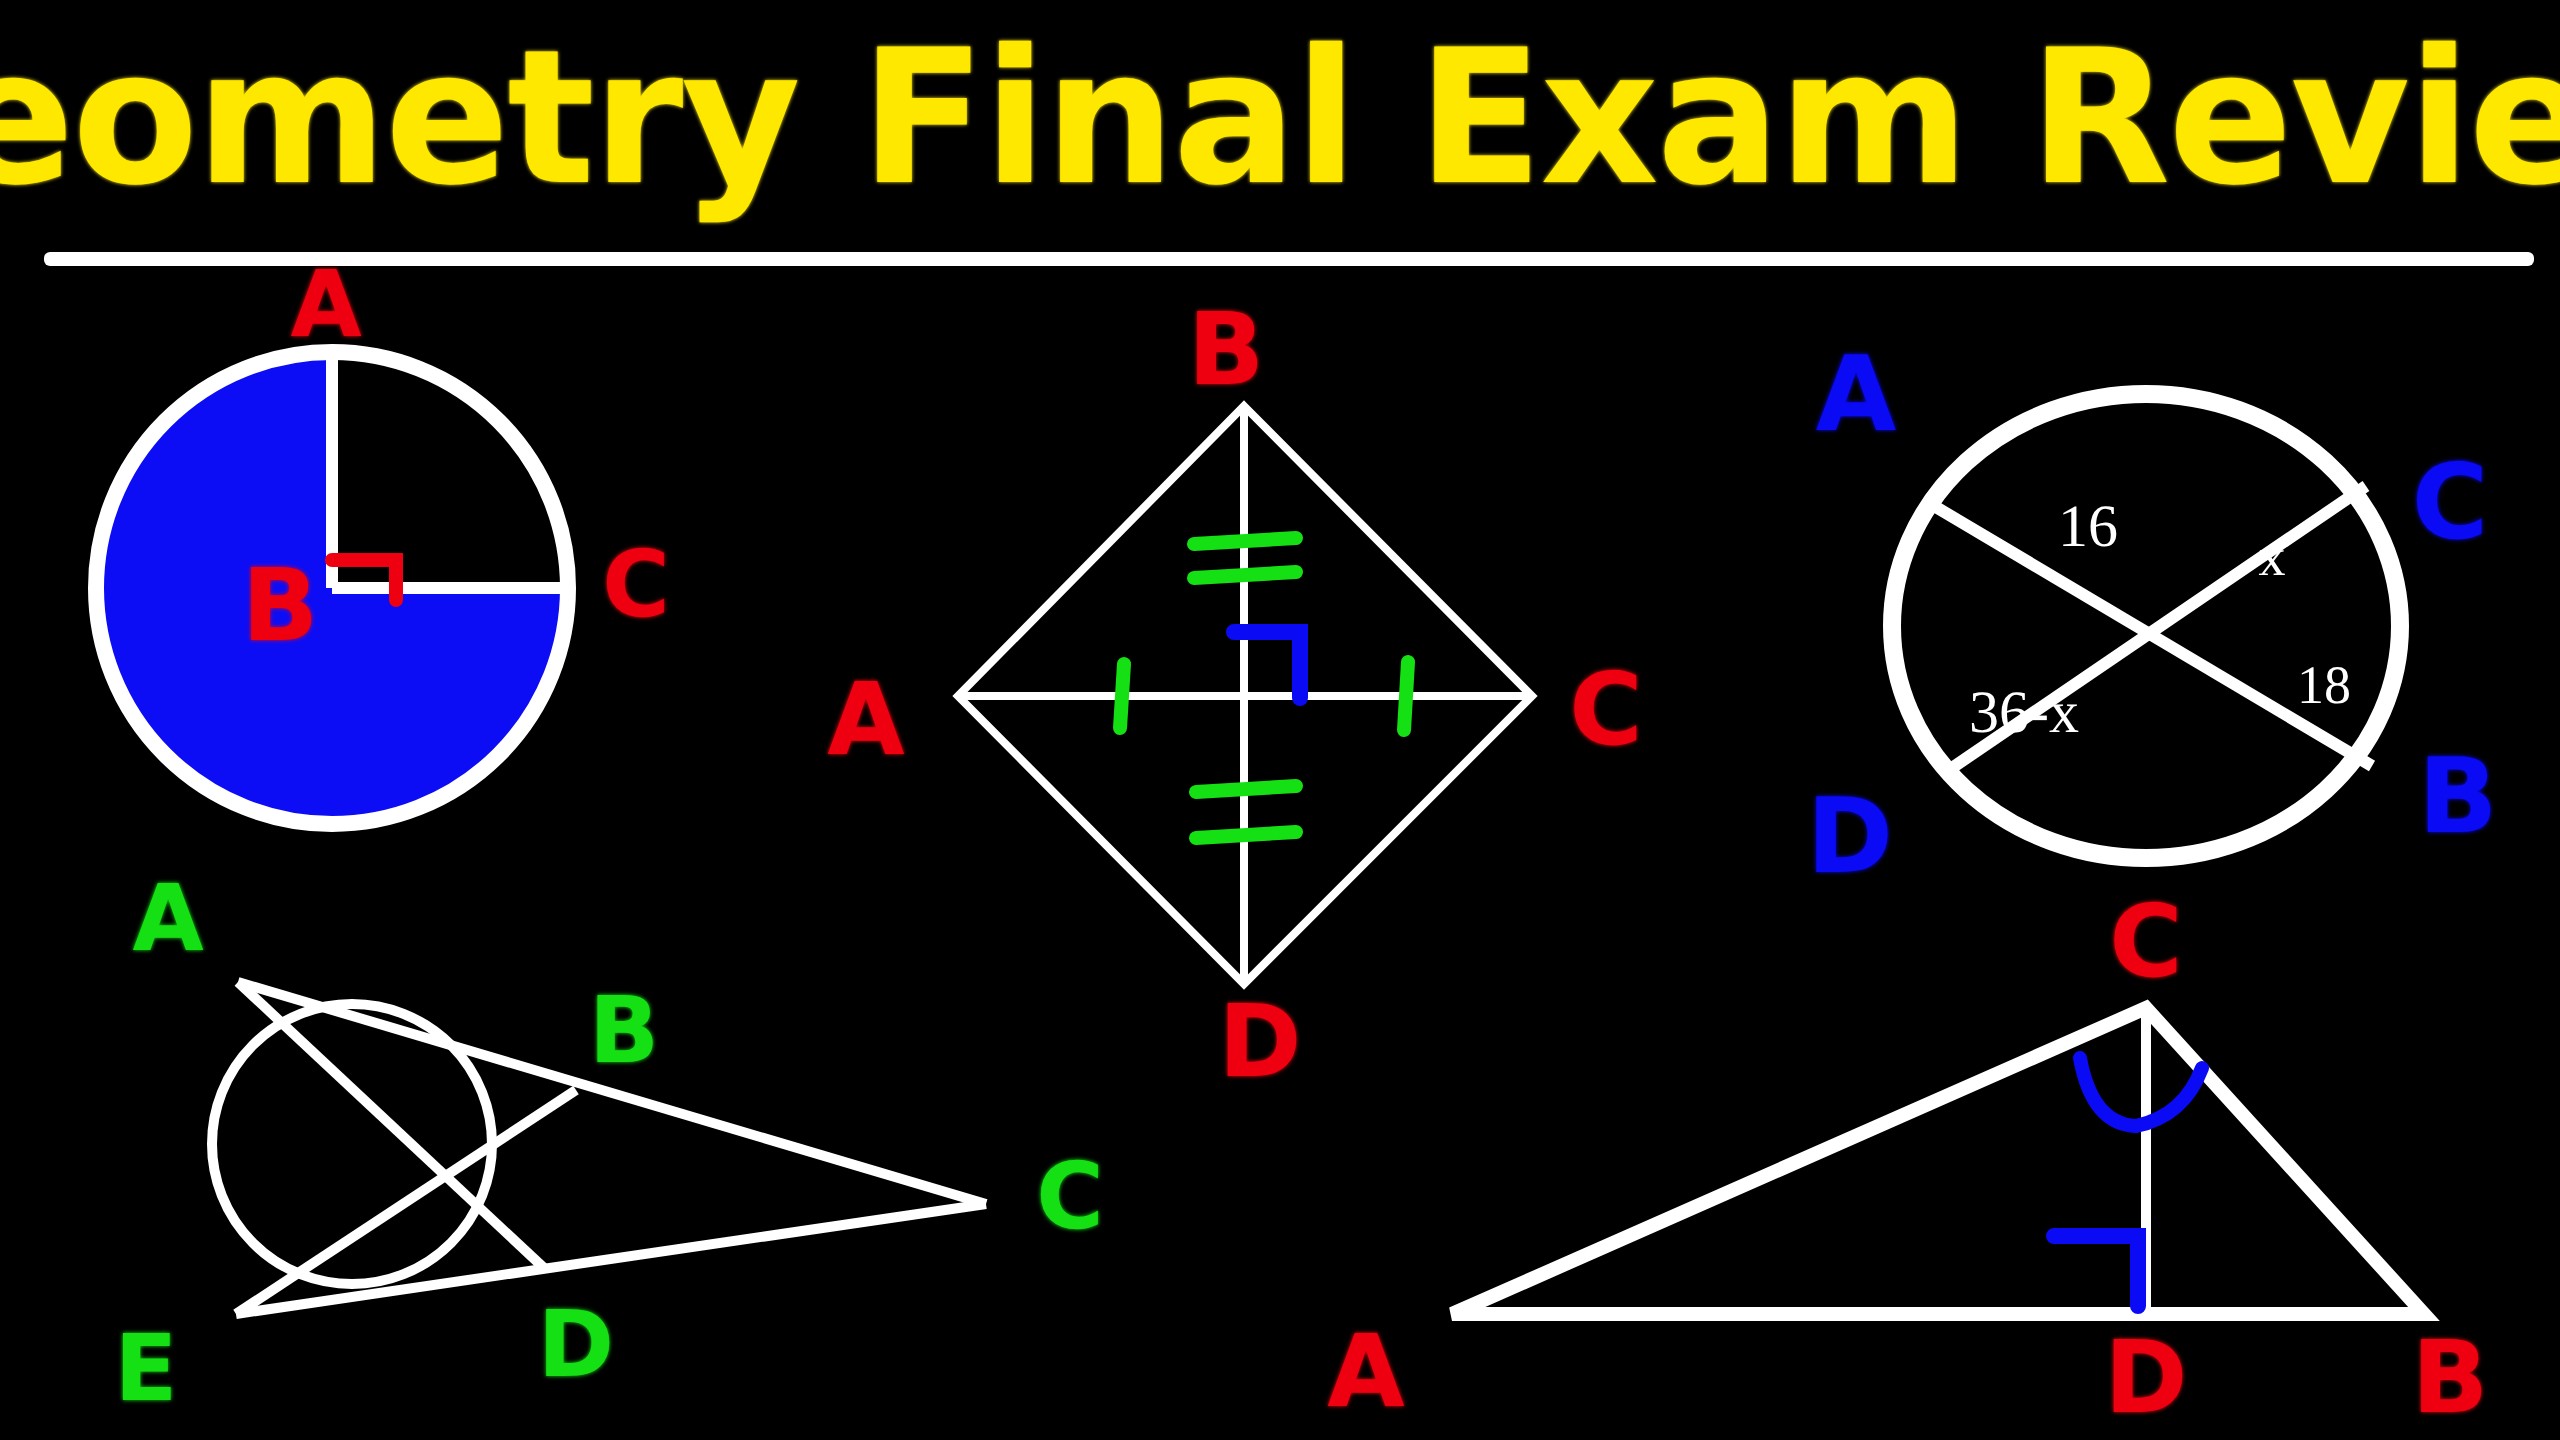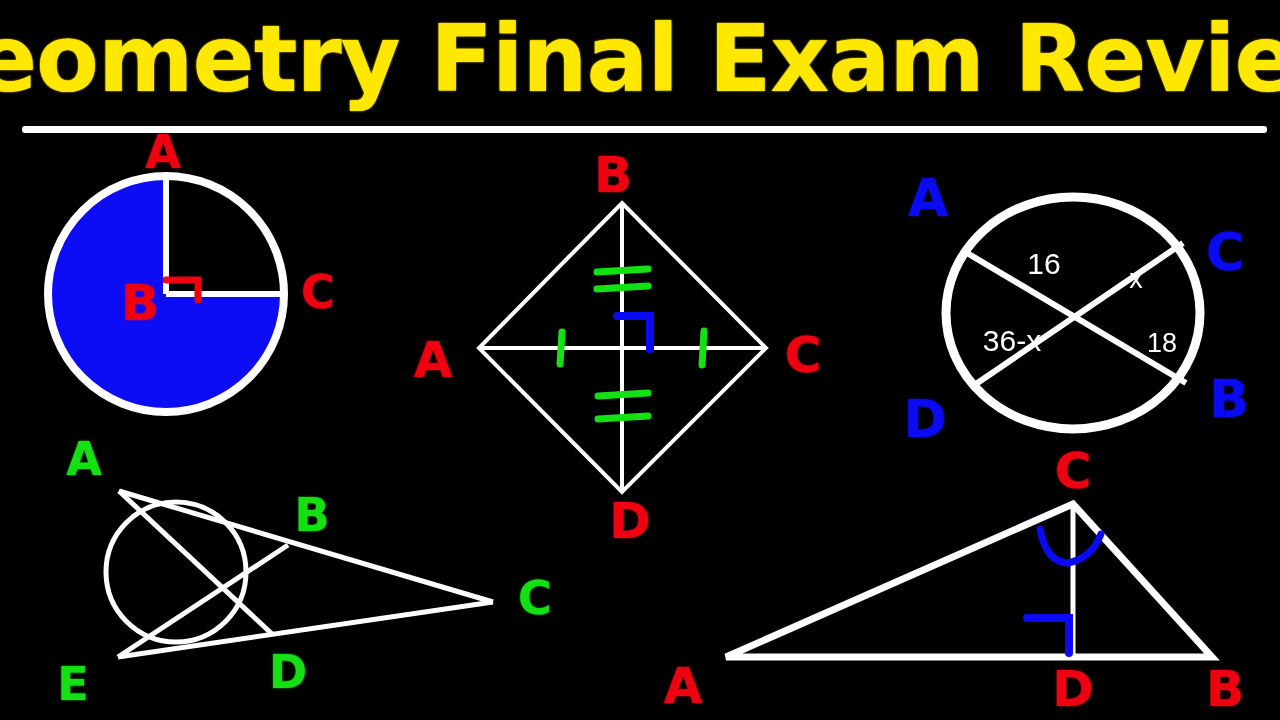--- a/index.html
+++ b/index.html
@@ -55,21 +55,21 @@
     line-height: 1;
     white-space: nowrap;
     transform: translate(-50%, -50%);
   }
   .lbl-red   { color: #EE0011; text-shadow: 0 0 2px #EE0011; }
   .lbl-blue  { color: #0A0AF5; text-shadow: 0 0 2px #0A0AF5; }
   .lbl-green { color: #14E014; text-shadow: 0 0 2px #14E014; }
   .val {
     position: absolute;
     color: #FFFFFF;
-    font-family: Liberation Sans, sans-serif;
+    font-family: Liberation Serif, serif;
     font-weight: normal;
     line-height: 1;
     white-space: nowrap;
     transform: translate(-50%, -50%);
   }
 </style>
 </head>
 <body>
 
 <div id="stage" style="background: rgb(0, 0, 0);">
@@ -137,21 +137,21 @@
   <div class="lbl lbl-red" style="left:803px; top:355px; font-size:50px;">C</div>
   <div class="lbl lbl-red" style="left:630px; top:521px; font-size:50px;">D</div>
 
   <div class="lbl lbl-blue" style="left:928px; top:198px; font-size:52px;">A</div>
   <div class="lbl lbl-blue" style="left:1225px; top:252px; font-size:52px;">C</div>
   <div class="lbl lbl-blue" style="left:925px; top:419px; font-size:52px;">D</div>
   <div class="lbl lbl-blue" style="left:1229px; top:399px; font-size:52px;">B</div>
 
   <div class="val" style="left:1044px; top:264px; font-size:30px;">16</div>
   <div class="val" style="left:1136px; top:279px; font-size:27px;">x</div>
-  <div class="val" style="left:1012px; top:341px; font-size:30px;">36-x</div>
+  <div class="val" style="left:1012px; top:357px; font-size:30px;">36-x</div>
   <div class="val" style="left:1162px; top:343px; font-size:27px;">18</div>
 
   <div class="lbl lbl-green" style="left:84px; top:459px; font-size:46px;">A</div>
   <div class="lbl lbl-green" style="left:312px; top:515px; font-size:46px;">B</div>
   <div class="lbl lbl-green" style="left:535px; top:598px; font-size:46px;">C</div>
   <div class="lbl lbl-green" style="left:288px; top:672px; font-size:46px;">D</div>
   <div class="lbl lbl-green" style="left:73px; top:684px; font-size:46px;">E</div>
 
   <div class="lbl lbl-red" style="left:683px; top:686px; font-size:50px;">A</div>
   <div class="lbl lbl-red" style="left:1225px; top:689px; font-size:50px;">B</div>

